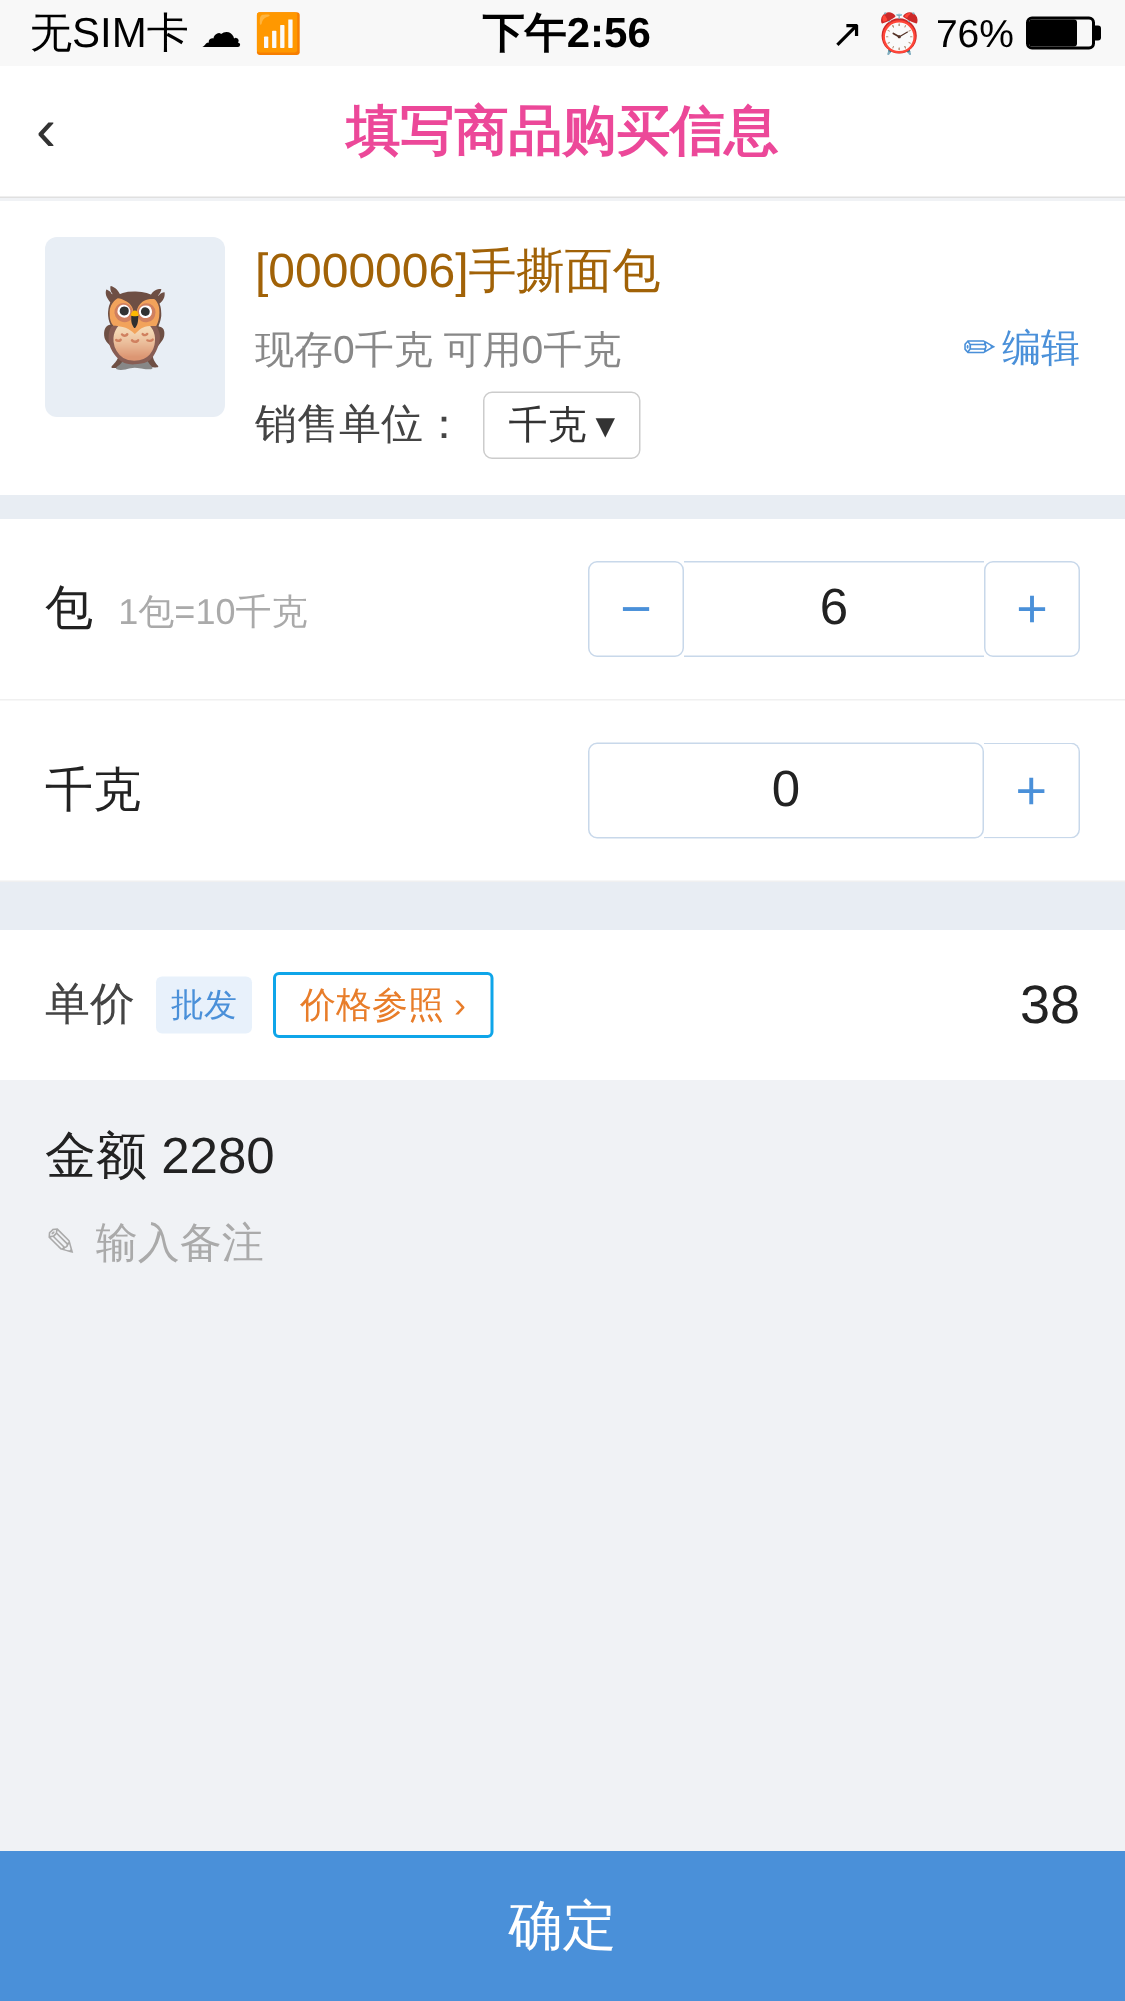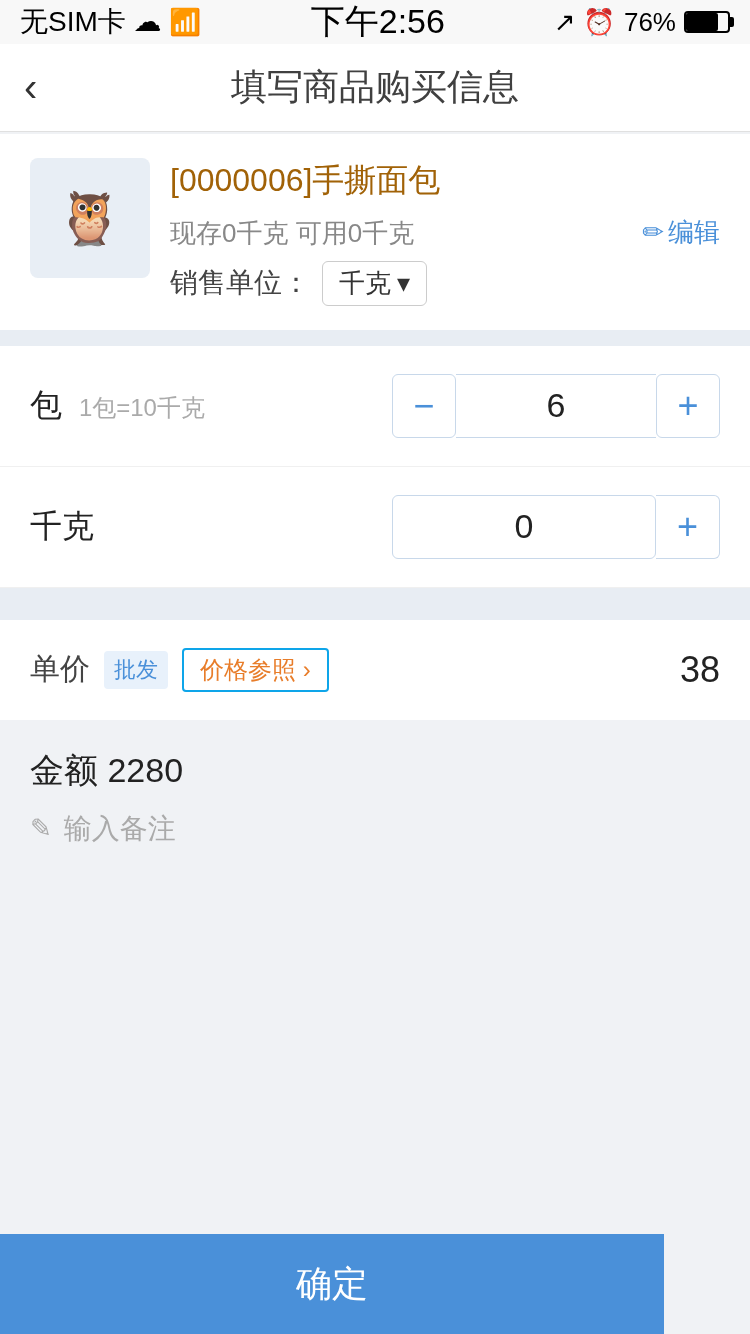--- a/index.html
+++ b/index.html
@@ -18,21 +18,21 @@
       height: 44px;
       background: #f8f8f8;
       display: flex;
       align-items: center;
       justify-content: space-between;
       padding: 0 20px;
       font-size: 28px;
       color: #000;
     }
     .status-left { display: flex; align-items: center; gap: 8px; }
-    .status-center { font-size: 34px; font-weight: 400; }
+    .status-center { font-size: 28px; font-weight: 700; }
     .status-right { display: flex; align-items: center; gap: 8px; font-size: 26px; }
     .battery-icon {
       width: 46px; height: 22px; border: 2px solid #000; border-radius: 4px; position: relative;
       display: inline-flex; align-items: center;
     }
     .battery-icon::after {
       content: ''; width: 4px; height: 10px; background: #000; position: absolute; right: -6px; border-radius: 0 2px 2px 0;
     }
     .battery-fill { width: 76%; height: 100%; background: #000; border-radius: 2px; }
 
@@ -49,22 +49,22 @@
     }
     .nav-back {
       position: absolute;
       left: 24px;
       font-size: 40px;
       color: #333;
       cursor: pointer;
     }
     .nav-title {
       font-size: 36px;
-      font-weight: 400;
-      color: #404040;
+      font-weight: 700;
+      color: #ec4899;
     }
 
     
     .product-section {
       background: #fff;
       padding: 24px 30px;
       display: flex;
       align-items: flex-start;
       gap: 20px;
       margin-top: 2px;
@@ -198,21 +198,21 @@
     
     .spacer { flex: 1; background: #f0f2f5; }
 
     
     .content-wrap {
       display: flex; flex-direction: column; min-height: calc(1334px - 44px - 88px - 100px);
     }
 
     
     .confirm-btn {
-      width: 664px;
+      width: 750px;
       height: 100px;
       background: #4a90d9;
       display: flex; align-items: center; justify-content: center;
       font-size: 36px; color: #fff; font-weight: 500;
       cursor: pointer;
       position: fixed; bottom: 0; left: 0;
     }
 
     .wifi-icon { font-size: 26px; }
   </style>

